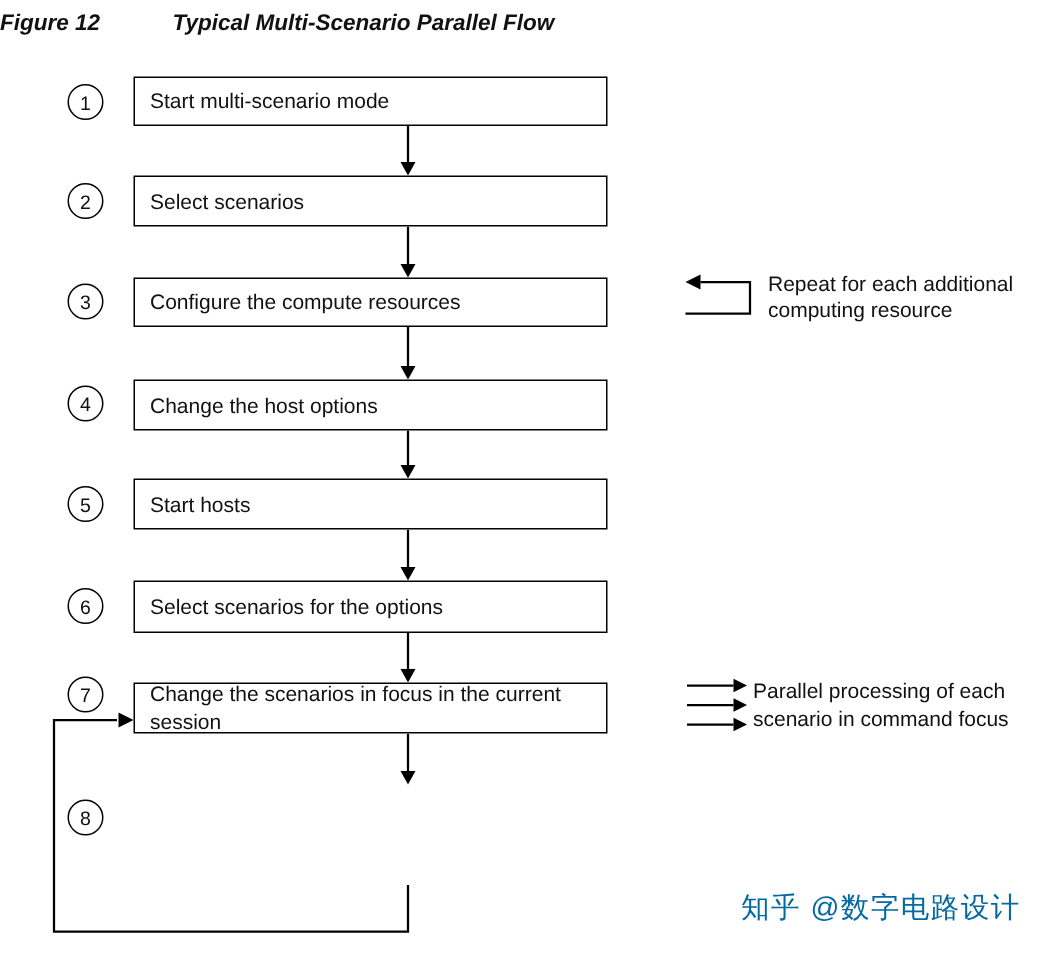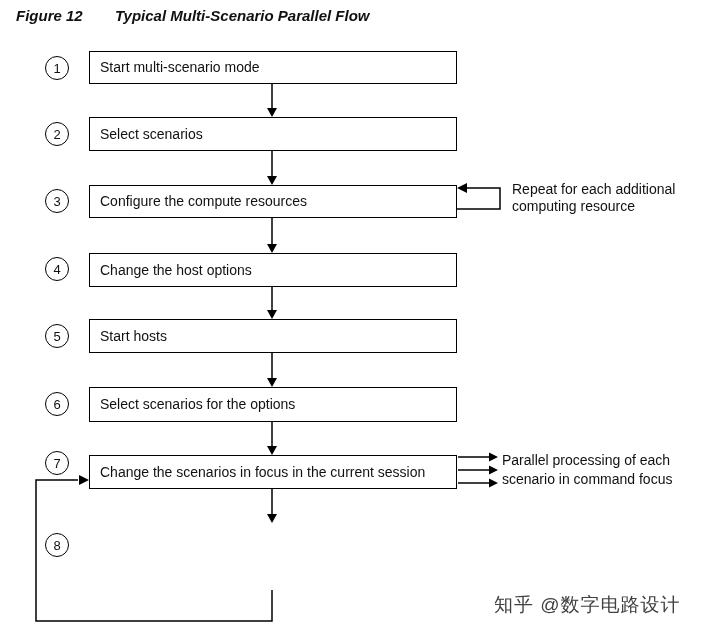--- a/index.html
+++ b/index.html
@@ -13,31 +13,31 @@
     overflow: hidden;
   }
   .fig-label, .fig-title {
     position: absolute;
     top: 7px;
     font-size: 15px;
     font-weight: bold;
     font-style: italic;
     white-space: nowrap;
   }
-  .fig-label { left: 16px; }
+  .fig-label { left: 0; }
   .fig-title { left: 115px; }
   .connectors {
     position: absolute;
     left: 0; top: 0;
     width: 704px; height: 636px;
   }
   .step-box {
     position: absolute;
     left: 89px;
-    width: 368px;
+    width: 316px;
     box-sizing: border-box;
     border: 1.5px solid #000000;
     background: #ffffff;
     display: flex;
     align-items: center;
     padding: 0 14px 0 10px;
     font-size: 14px;
     line-height: 19px;
   }
   .step-circle {
@@ -142,15 +142,15 @@
   <div class="step-box" style="top:455px; height:34px; padding-right:10px">
     <span>Change the scenarios in focus in the current session</span>
   </div>
 
   <div class="step-circle" style="top:533px">8</div>
 
   <div class="note" style="left:512px; top:181px; width:200px">Repeat for each additional computing resource</div>
 
   <div class="note parallel" style="left:502px; top:451px; width:205px">Parallel processing of each scenario in command focus</div>
 
-  <div class="watermark" style="color: #404040;">知乎 @数字电路设计</div>
+  <div class="watermark" style="color: #0369a1;">知乎 @数字电路设计</div>
 
 </div>
 
 </body></html>

